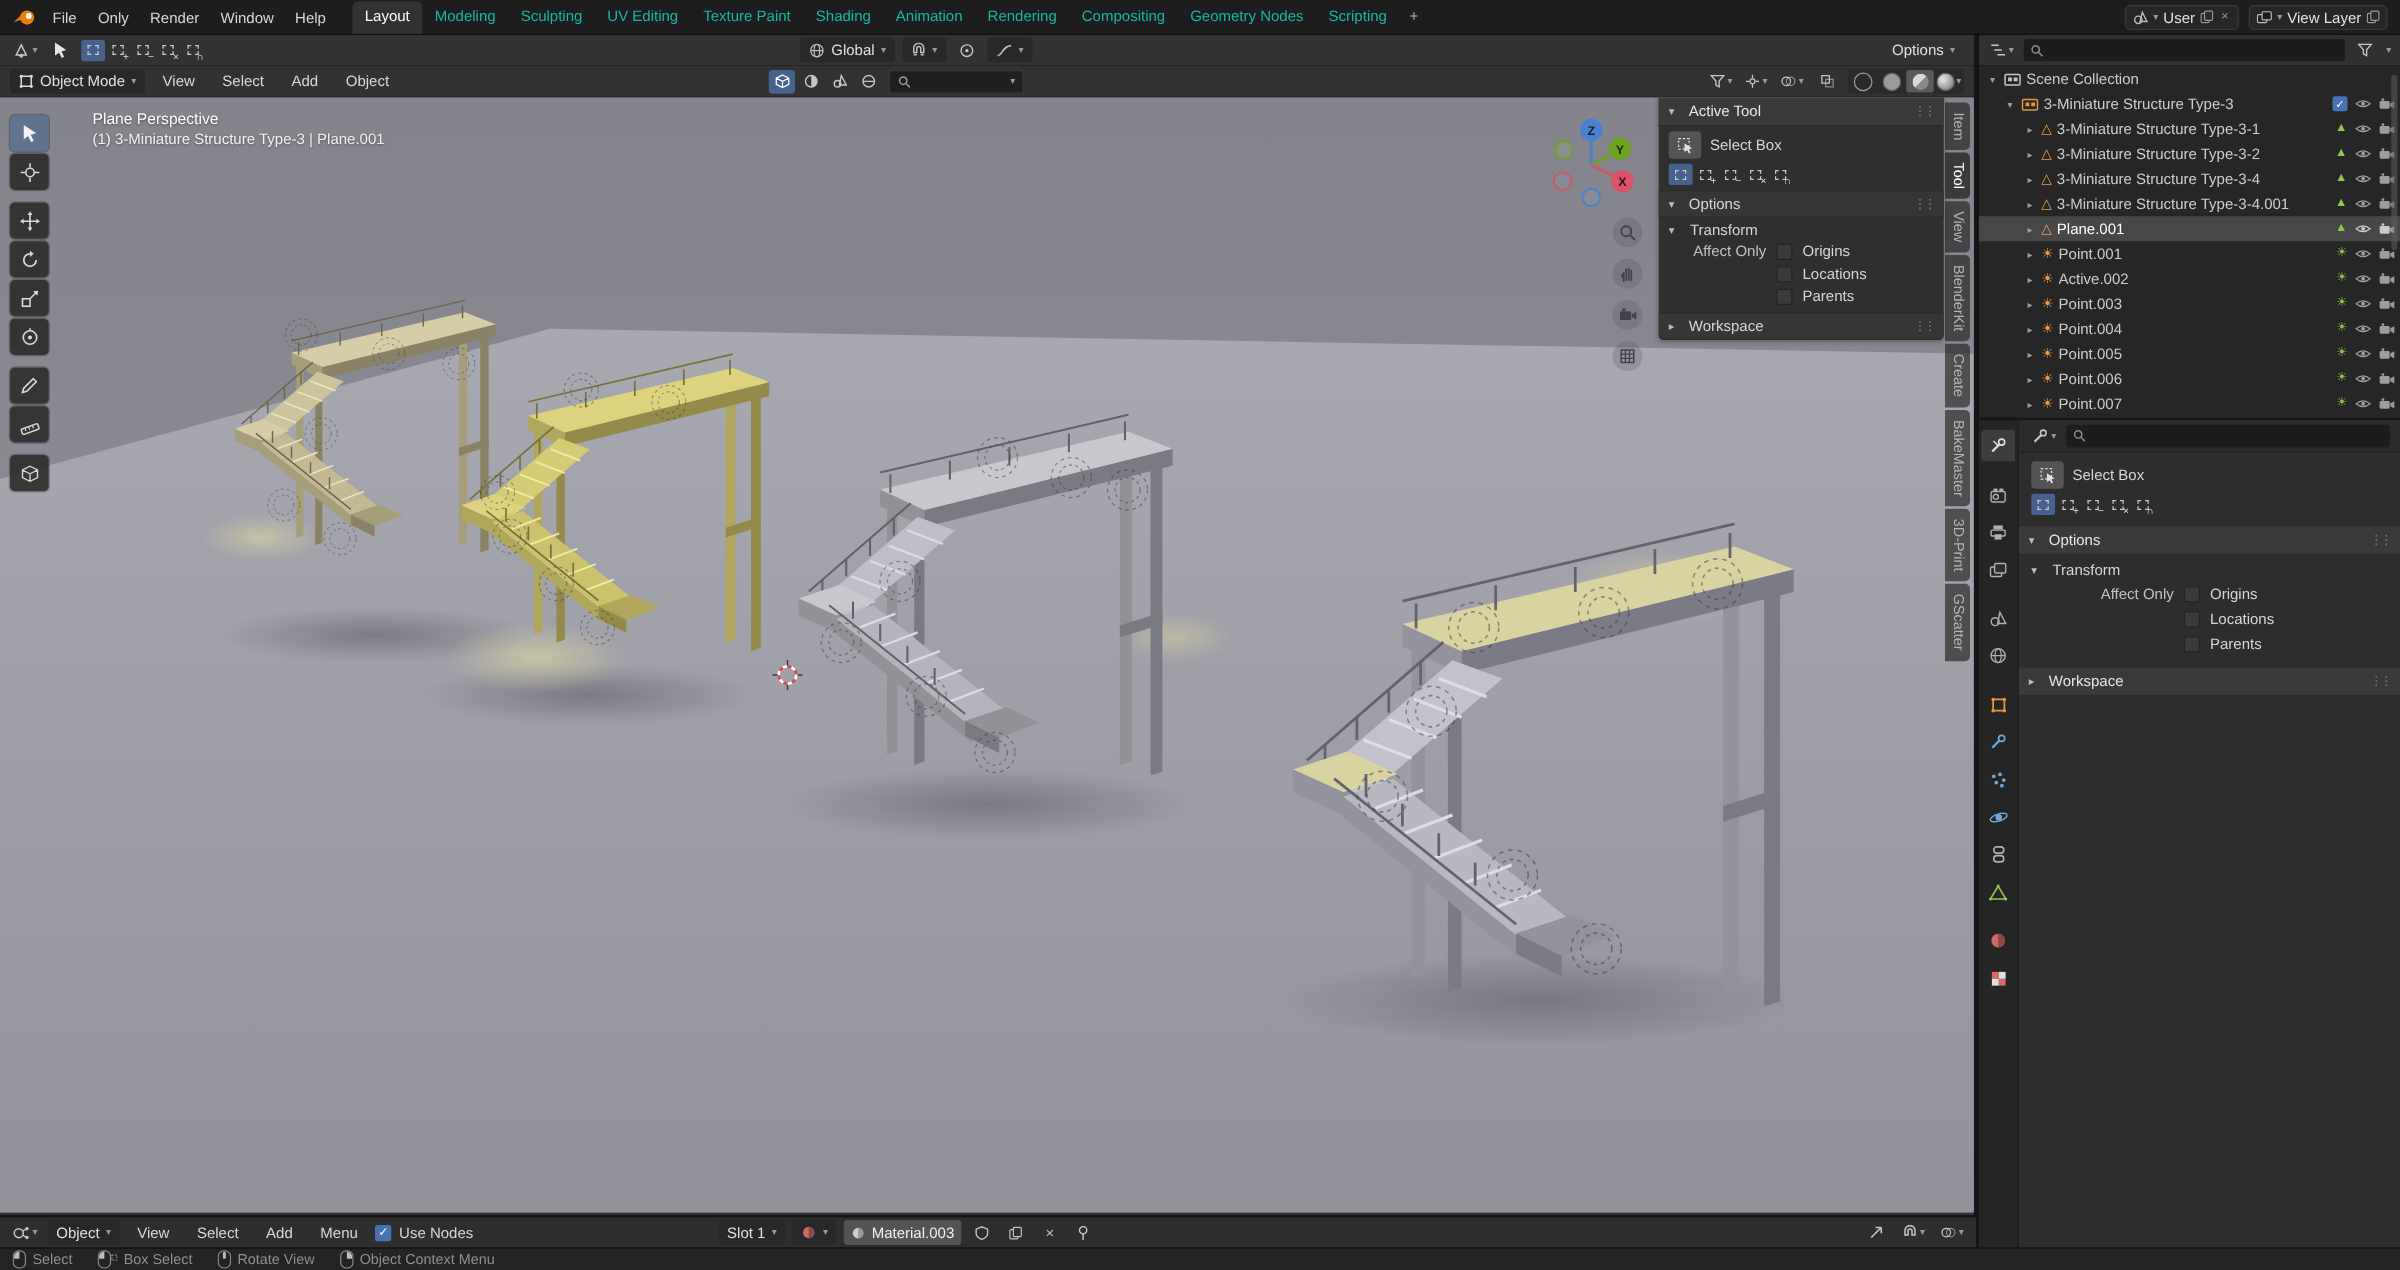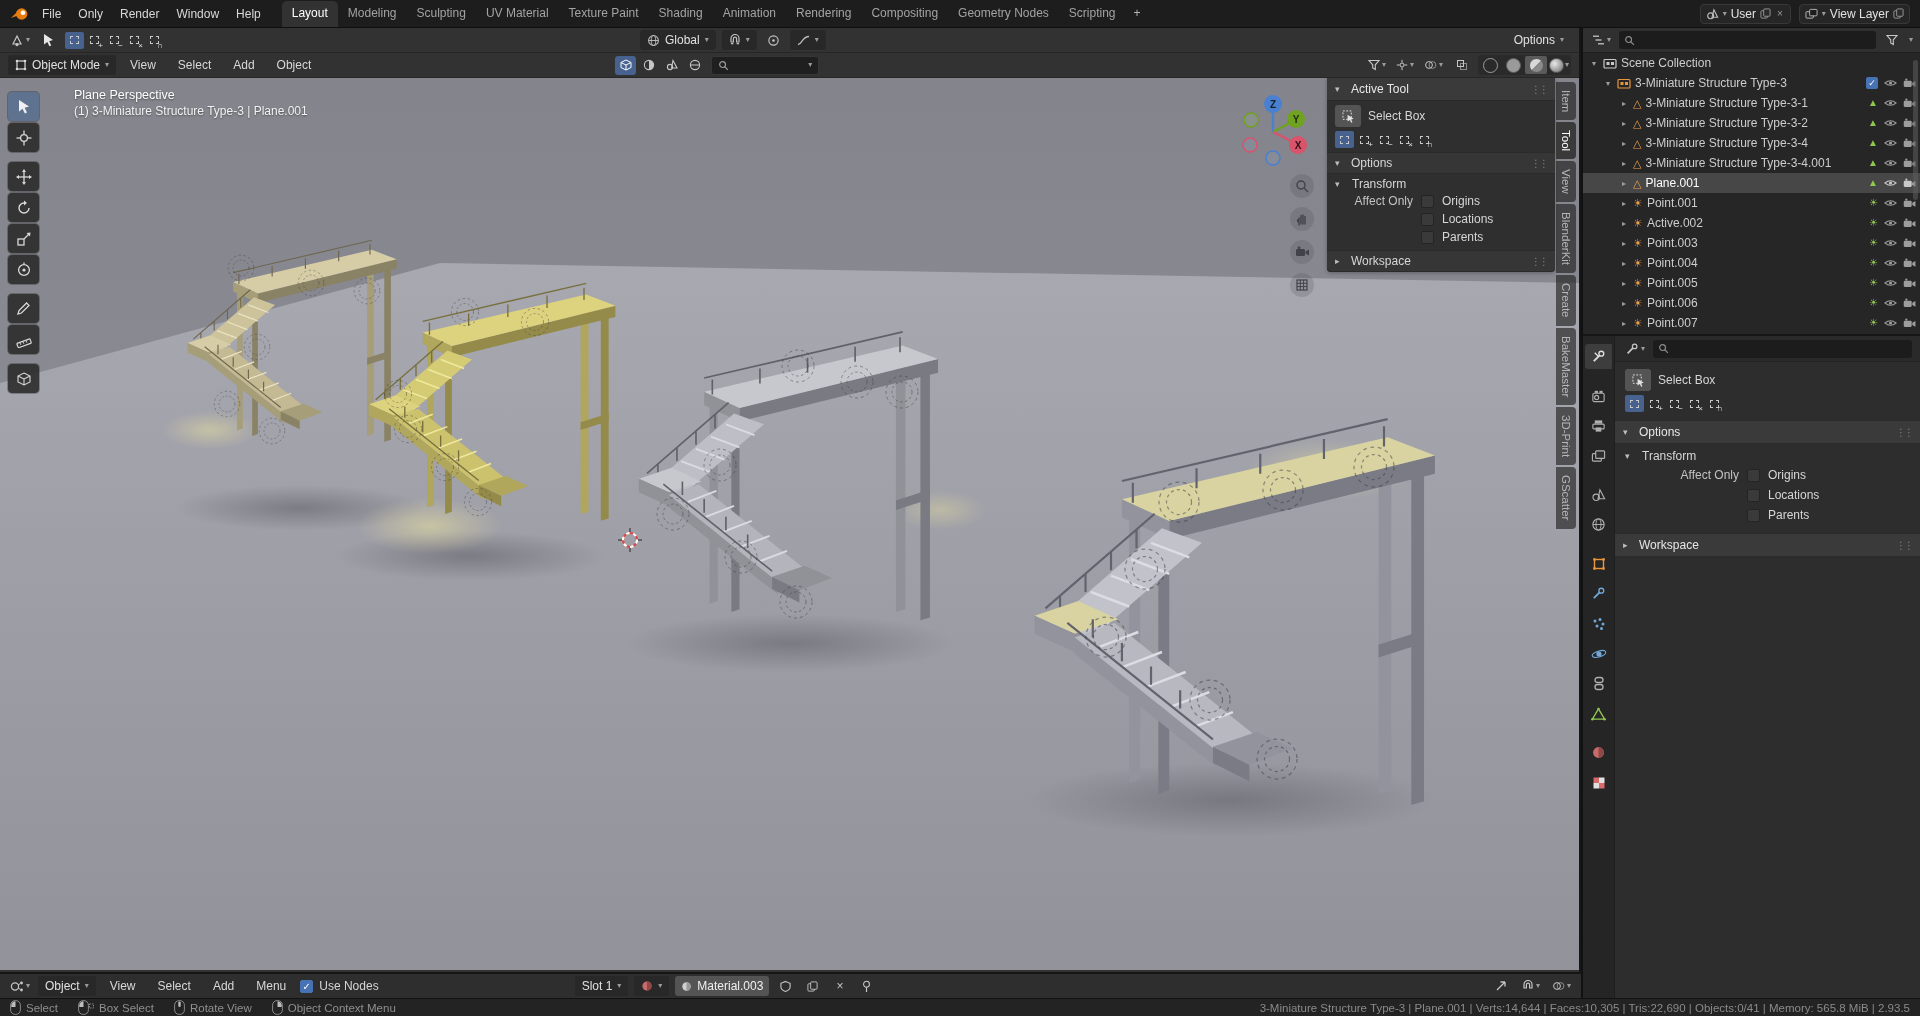--- a/index.html
+++ b/index.html
@@ -4,21 +4,21 @@
 <style>
 *{margin:0;padding:0;box-sizing:border-box}
 html,body{width:1920px;height:1016px;overflow:hidden;background:#111}
 body{font-family:"Liberation Sans","DejaVu Sans",sans-serif;font-size:12px;color:#d6d6d6;position:relative}
 svg{display:block}
 .flex{display:flex;align-items:center}
 
 .topbar{position:absolute;left:0;top:0;width:1920px;height:28px;background:#1d1d1d;display:flex;align-items:center;padding:0 6px;gap:1px;border-bottom:1px solid #0f0f0f;z-index:30}
 .mi{padding:3px 8px;border-radius:3px;color:#d8d8d8}
 .ws{display:flex;margin-left:12px;align-self:flex-end;height:26px}
-.wtab{padding:5px 10px 6px;color:#a3a3a3;border-radius:5px 5px 0 0;white-space:nowrap}
+.wtab{padding:5px 10px 6px;color:#14b8a6;border-radius:5px 5px 0 0;white-space:nowrap}
 .wtab.active{background:#323232;color:#fff}
 .wadd{padding:5px 8px;color:#b4b4b4}
 .top-r{margin-left:auto;display:flex;gap:8px;align-items:center;padding-right:4px}
 .pill{display:flex;align-items:center;gap:4px;background:#262626;border:1px solid #383838;border-radius:4px;padding:1px 5px;height:20px}
 .pill .lbl{color:#e2e2e2;white-space:nowrap}
 .car{color:#9a9a9a;font-size:8px;line-height:8px}
 .sicon{display:inline-flex}
 .xbtn{color:#9a9a9a;font-size:10px;padding:0 2px}
 
 .vp{position:absolute;left:0;top:28px;width:1581px;height:944px;background:#323232;border-right:2px solid #161616}
@@ -115,21 +115,21 @@
   </span>
   <span class="mi">File</span>
   <span class="mi">Only</span>
   <span class="mi">Render</span>
   <span class="mi">Window</span>
   <span class="mi">Help</span>
   <div class="ws">
     <span class="wtab active">Layout</span>
     <span class="wtab">Modeling</span>
     <span class="wtab">Sculpting</span>
-    <span class="wtab">UV Material</span>
+    <span class="wtab">UV Editing</span>
     <span class="wtab">Texture Paint</span>
     <span class="wtab">Shading</span>
     <span class="wtab">Animation</span>
     <span class="wtab">Rendering</span>
     <span class="wtab">Compositing</span>
     <span class="wtab">Geometry Nodes</span>
     <span class="wtab">Scripting</span>
     <span class="wadd">+</span>
   </div>
   <div class="top-r">
@@ -1216,14 +1216,13 @@
   </span>
   <span class="hint">
     <span class="ic">
         <svg width="11" height="15" viewBox="0 0 11 15">
           <rect x="0.6" y="0.6" width="9.8" height="13.8" rx="4.5" fill="none" stroke="#8a8a8a"></rect>
           <path d="M5.5,1.2 A4.2,4.2 0 0 1 9.7,5.4 V7 H5.5 Z" fill="#bcbcbc"></path>
         </svg>
       </span>
     <span>Object Context Menu</span>
   </span>
-  <span class="stats">3-Miniature Structure Type-3 | Plane.001 | Verts:14,644 | Faces:10,305 | Tris:22,690 | Objects:0/41 | Memory: 565.8 MiB | 2.93.5</span>
 </div>
 
 </body></html>

